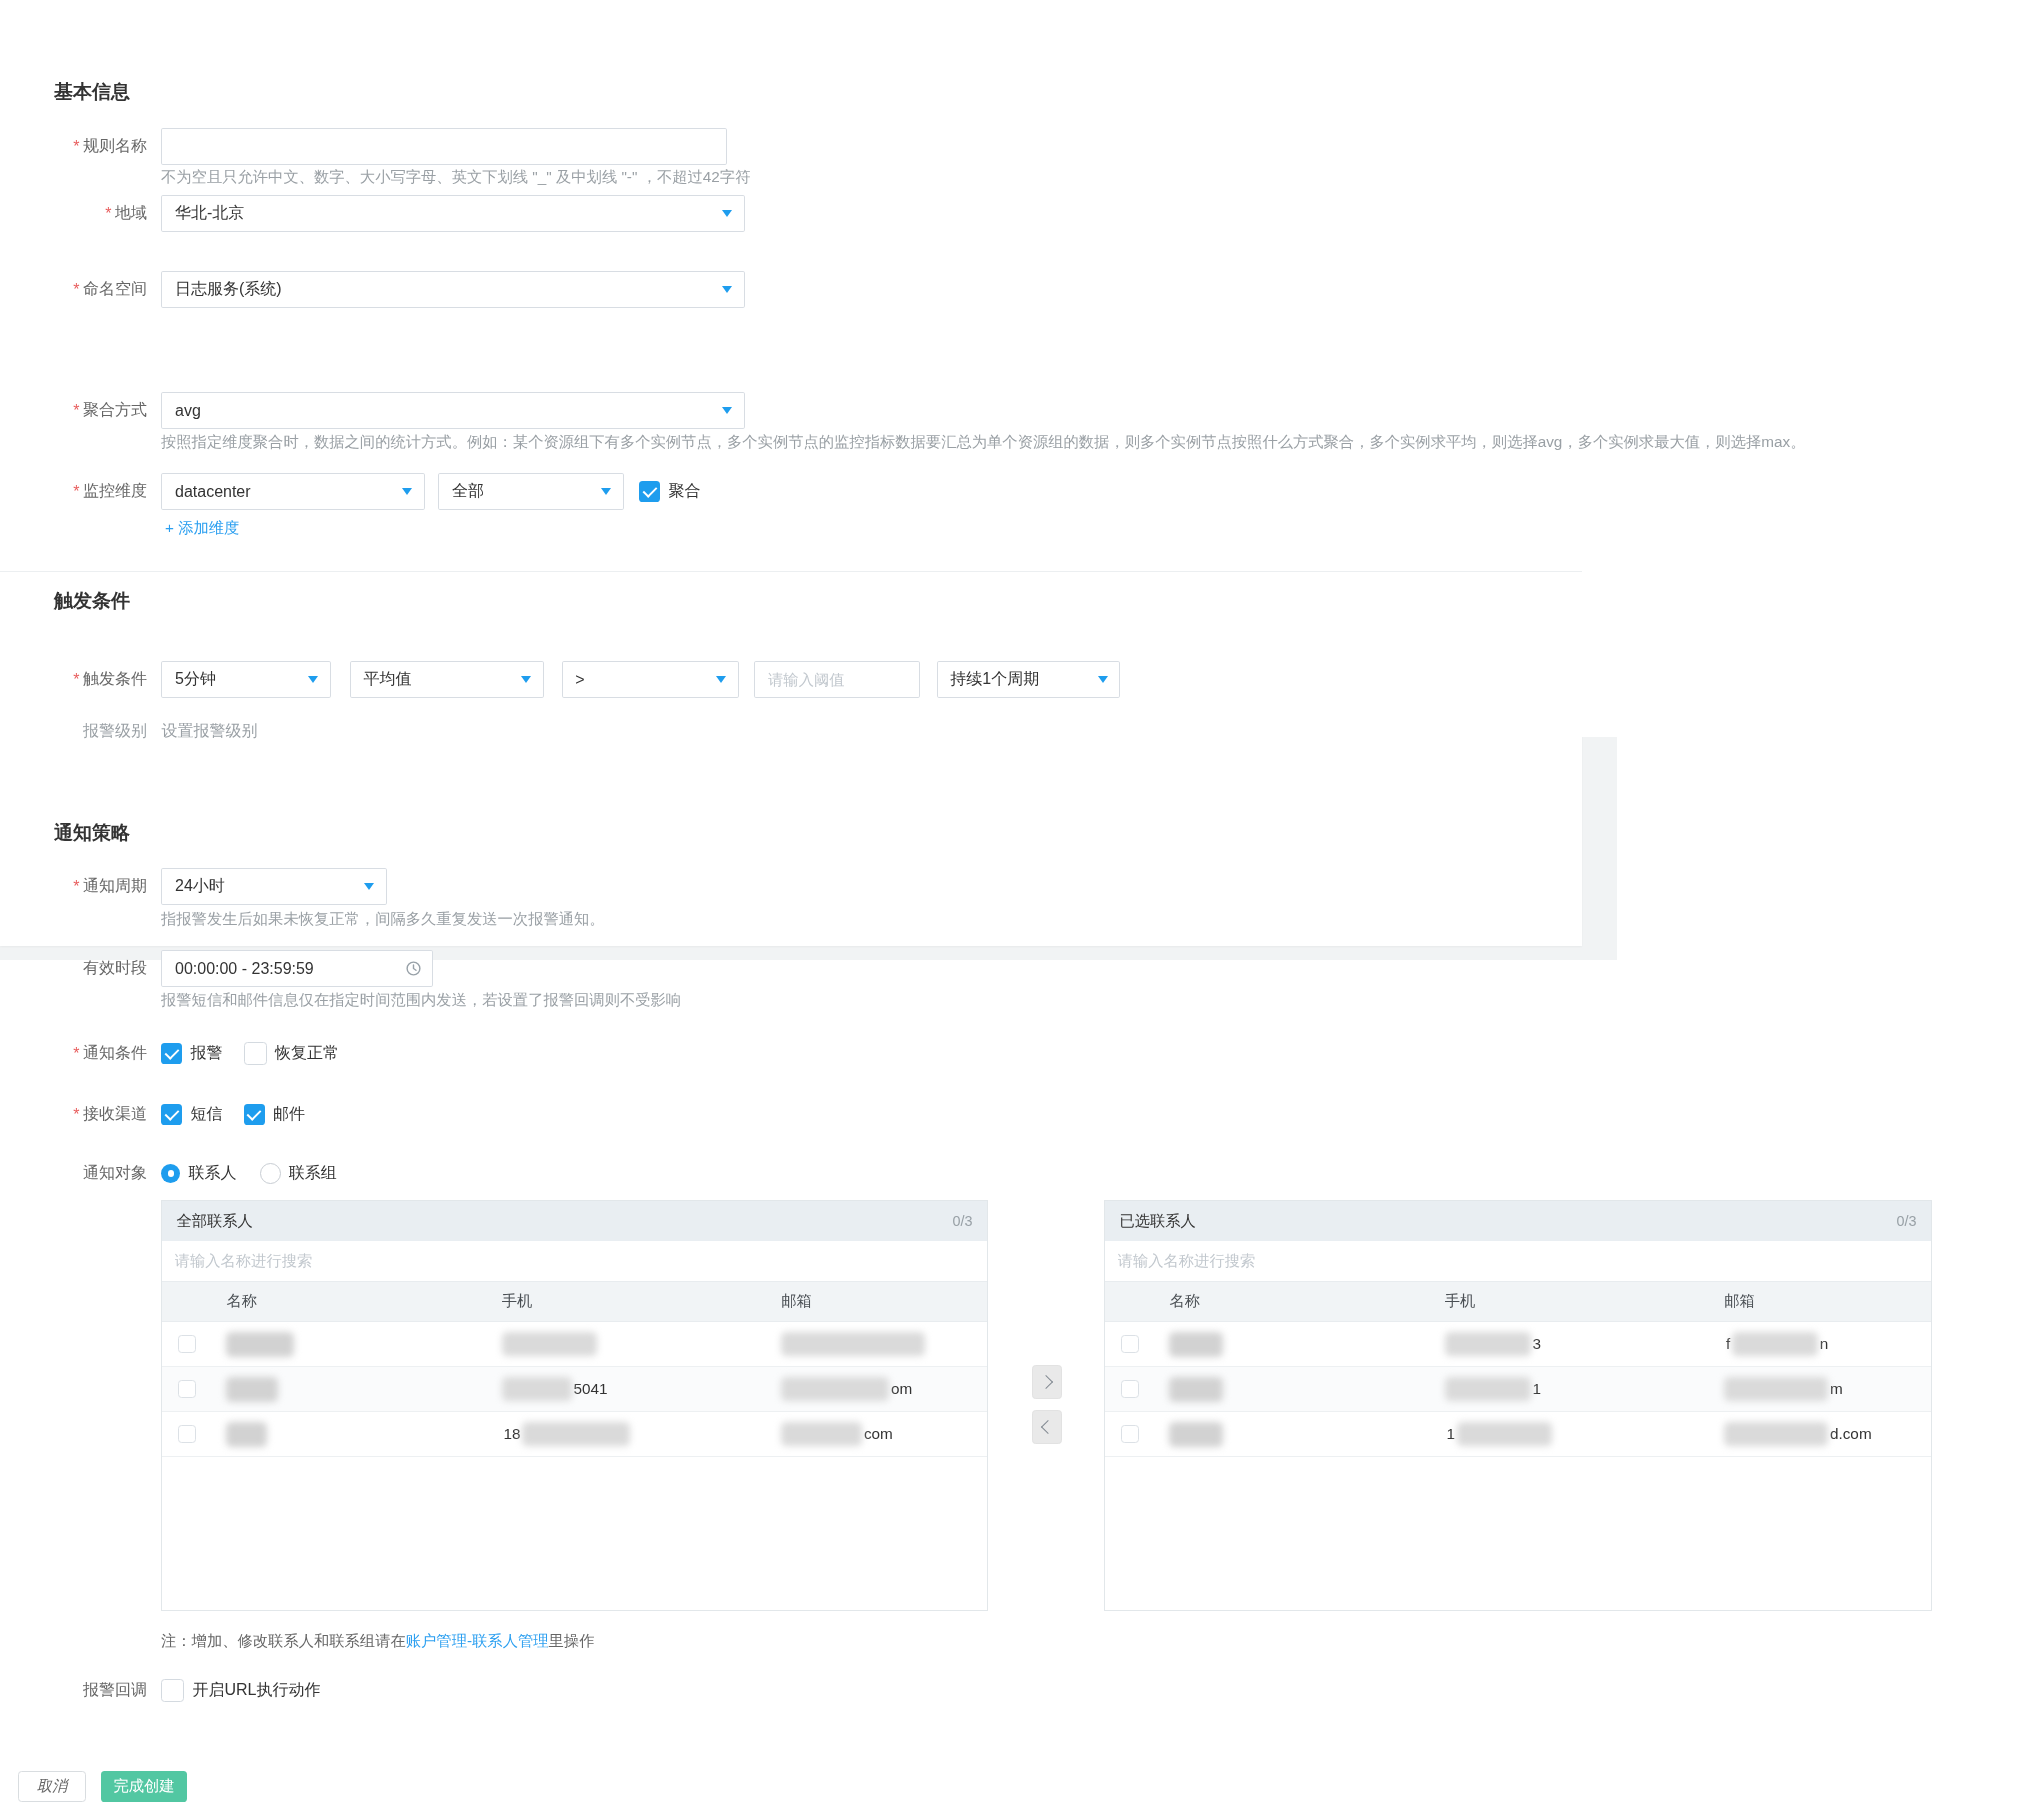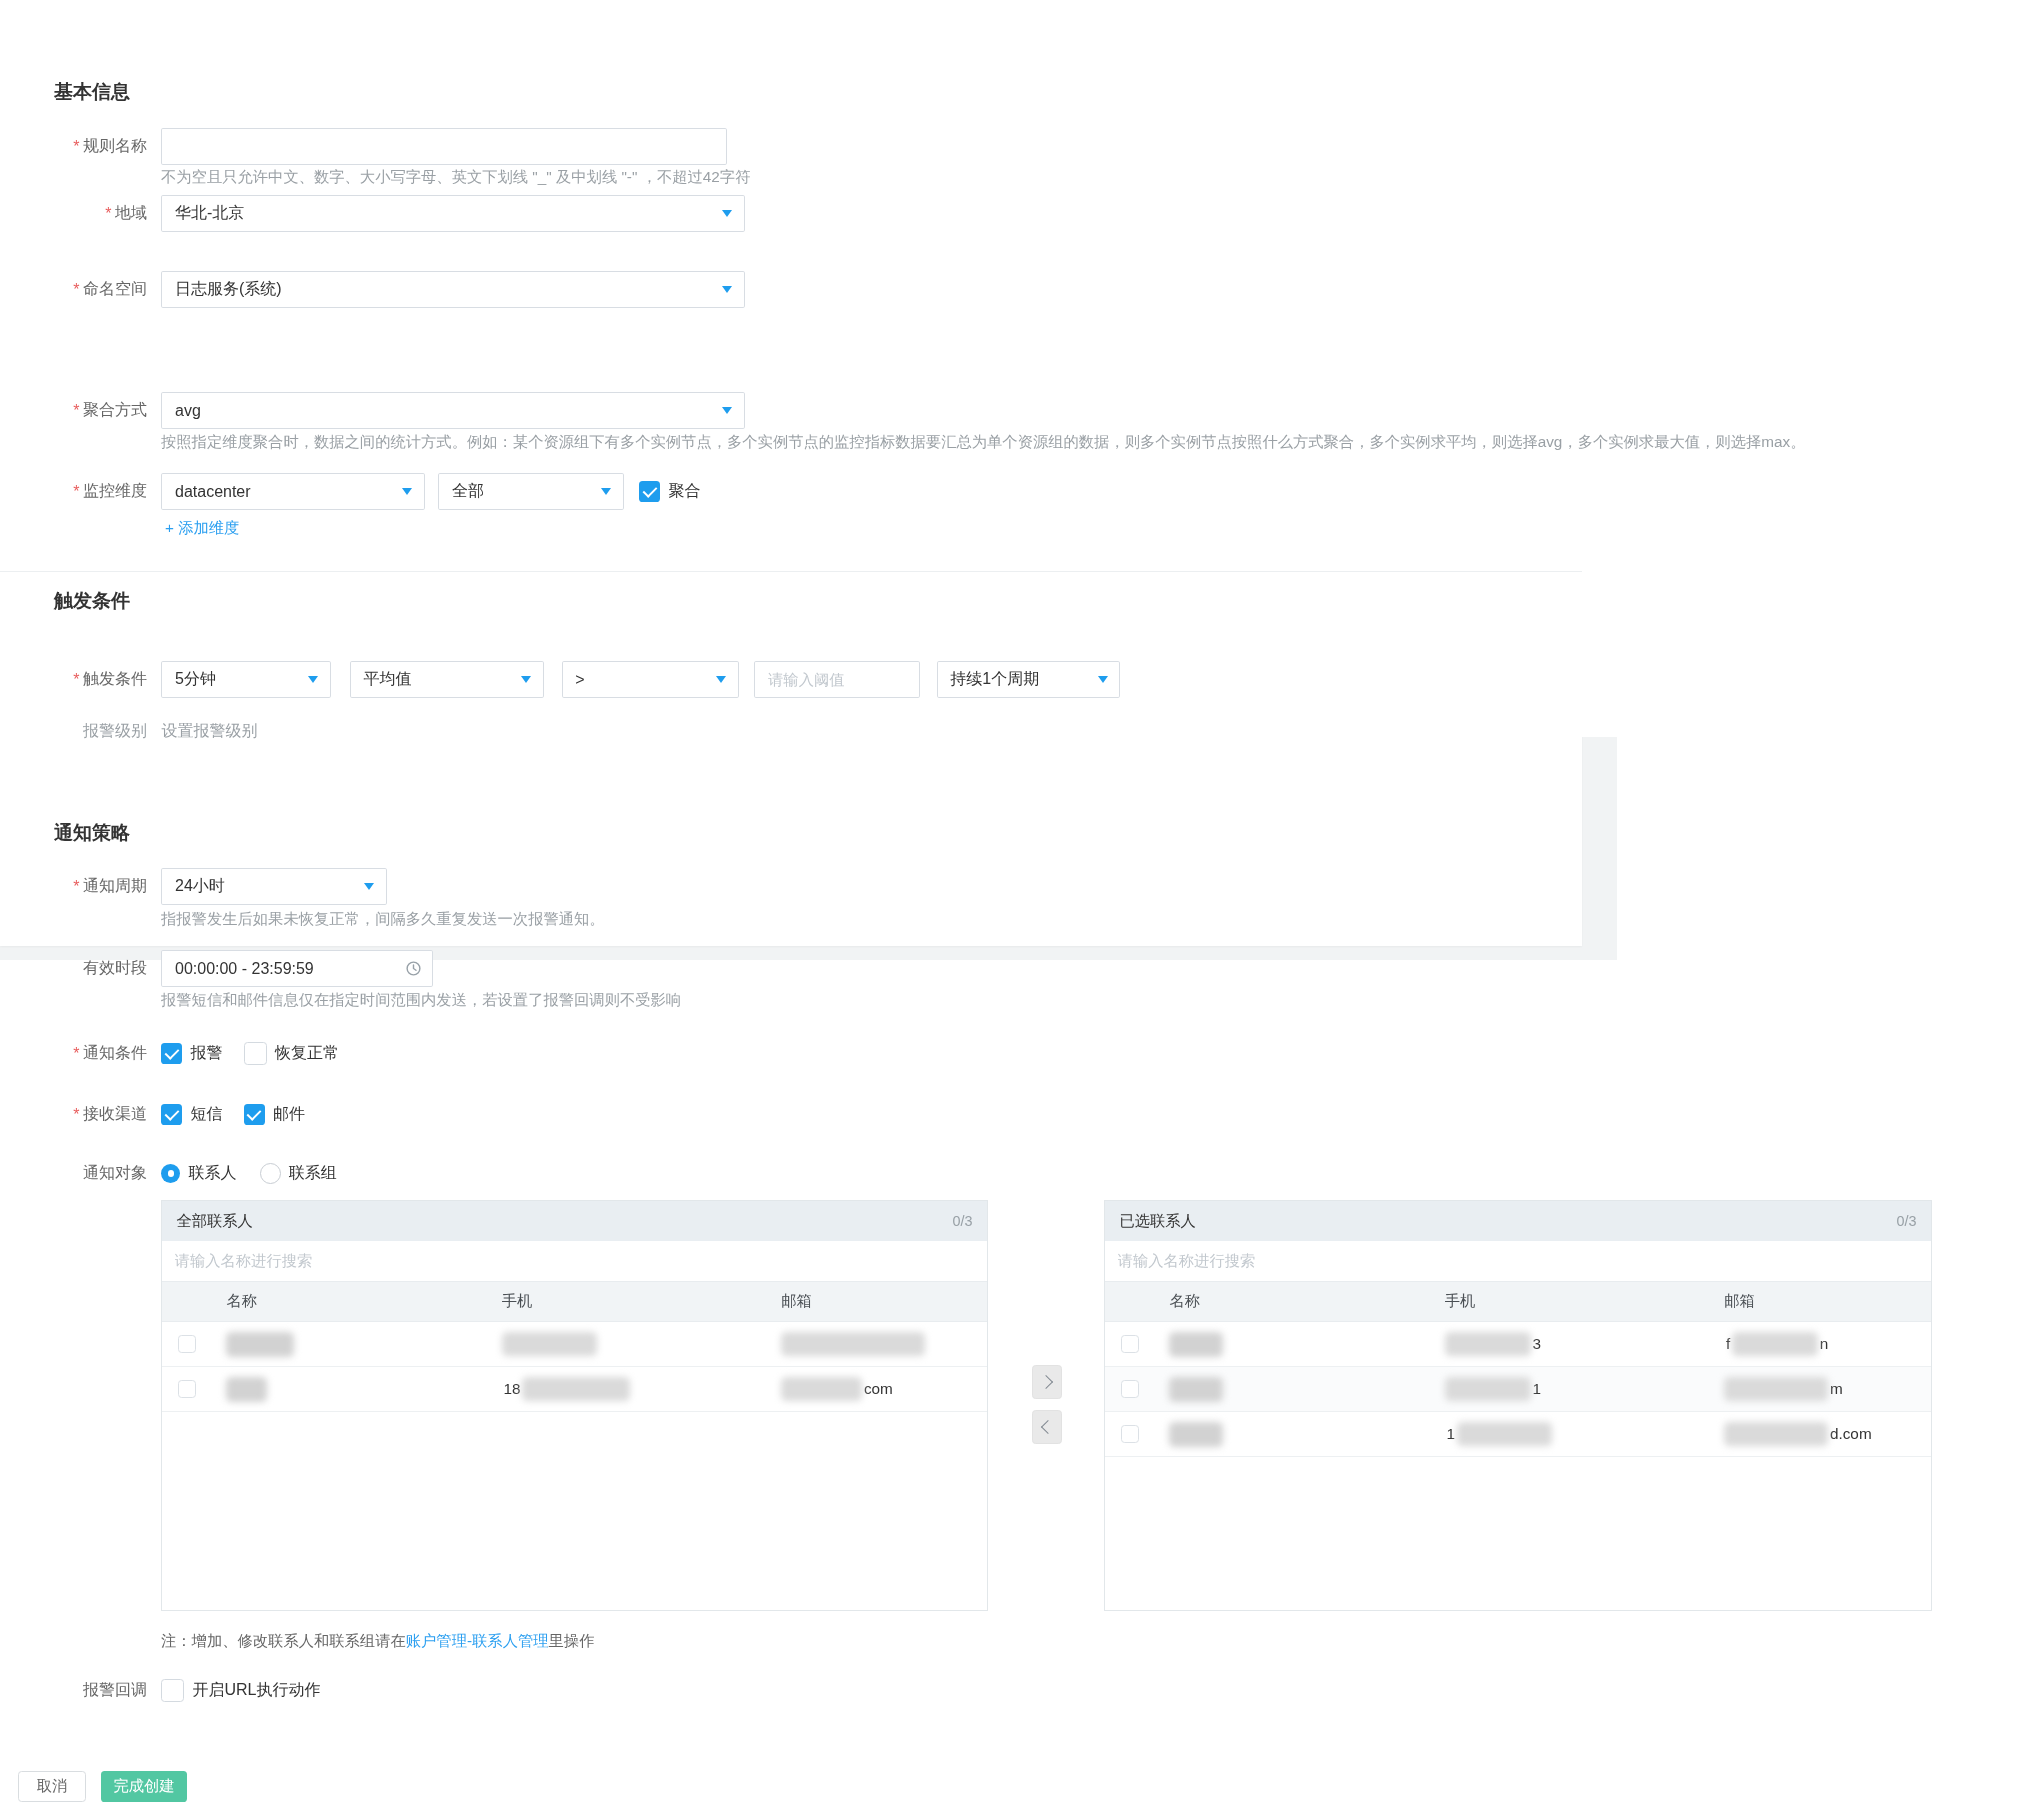--- a/index.html
+++ b/index.html
@@ -278,20 +278,36 @@
       <span class="c1">
           <span class="blur nm" style="width:68px;"></span>
         </span>
       <span class="c2">
           <span class="blur" style="width:95px;"></span>
         </span>
       <span class="c3">
           <span class="blur" style="width:144px;"></span>
         </span>
     </div>
+    <div class="trow alt">
+      <span class="c0">
+          <span class="rowcb"></span>
+        </span>
+      <span class="c1">
+          <span class="blur nm" style="width:52px;"></span>
+        </span>
+      <span class="c2">
+          <span class="blur" style="width:70px;"></span>
+          <span class="frag">5041</span>
+        </span>
+      <span class="c3">
+          <span class="blur" style="width:108px;"></span>
+          <span class="frag">om</span>
+        </span>
+    </div>
     <div class="trow">
       <span class="c0">
           <span class="rowcb"></span>
         </span>
       <span class="c1">
           <span class="blur nm" style="width:41px;"></span>
         </span>
       <span class="c2">
           <span class="frag">18</span>
           <span class="blur" style="width:108px;"></span>
@@ -378,17 +394,17 @@
   <div class="abs" style="left:161px;top:1631px;font-size:15.3px;color:#666;">
     <span>注：增加、修改联系人和联系组请在</span><span class="link">账户管理-联系人管理</span><span>里操作</span>
   </div>
 
   <div class="abs row" style="left:54px;top:1680px;height:21px;">
     <span class="lbl">报警回调</span>
     <span class="cb off"></span>
     <span class="cblabel">开启URL执行动作</span>
   </div>
 
-  <button class="abs btn ghost" style="left:18px;top:1771px;width:68px;height:31px;">取消</button>
+  <button class="abs btn ghost" style="left:18px;top:1771px;width:68px;height:31px;font-style:italic;">取消</button>
   <button class="abs btn primary" style="left:101px;top:1771px;width:86px;height:31px;">完成创建</button>
 
 </div>
 
 
 </body></html>

